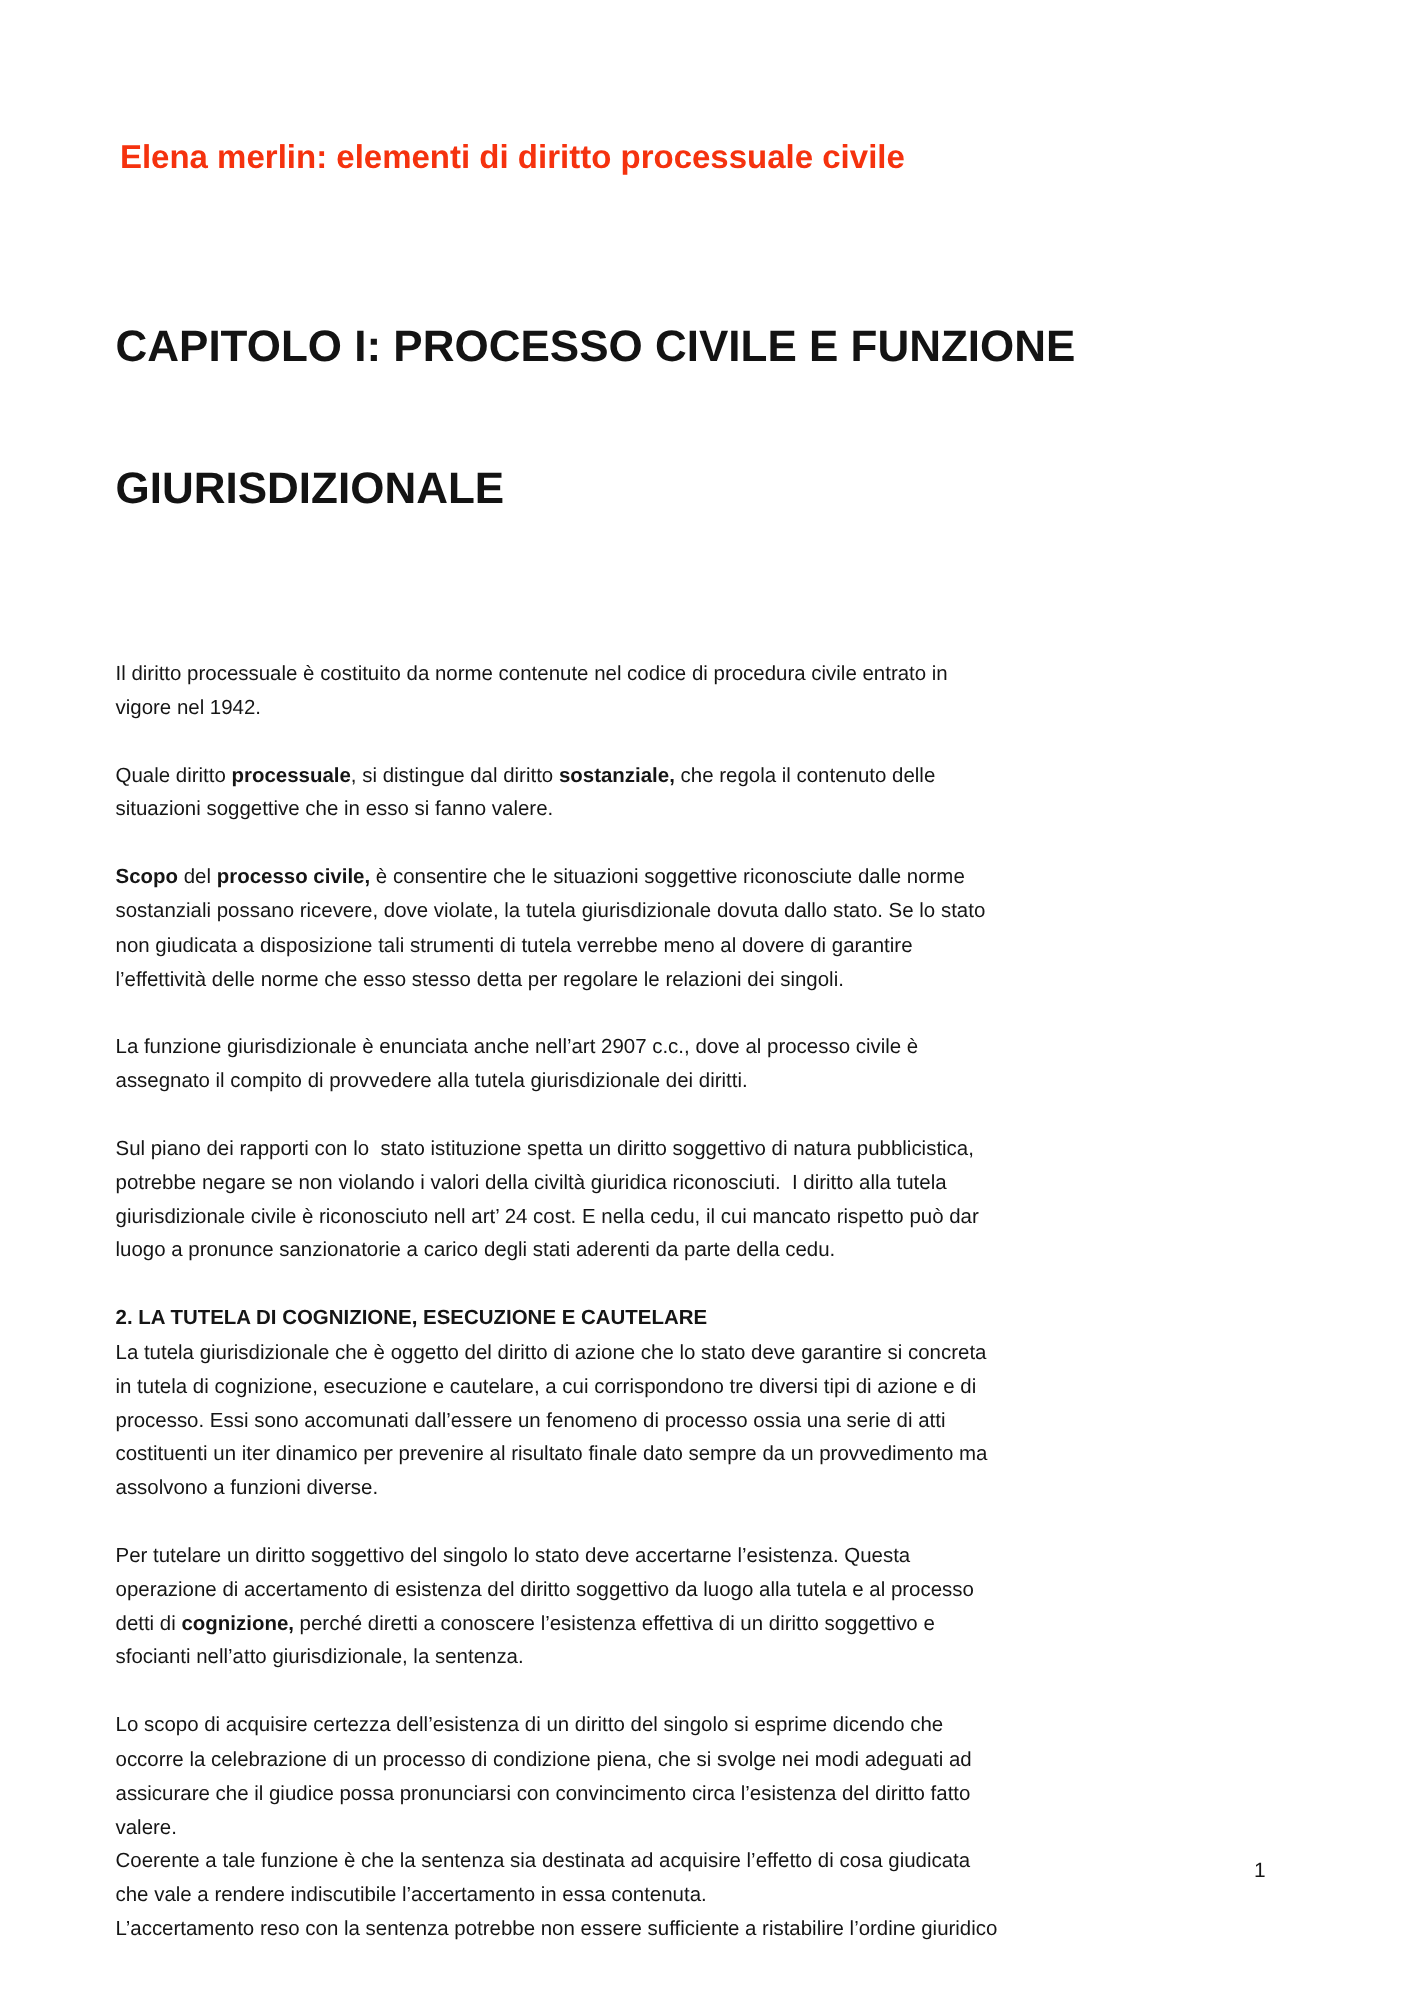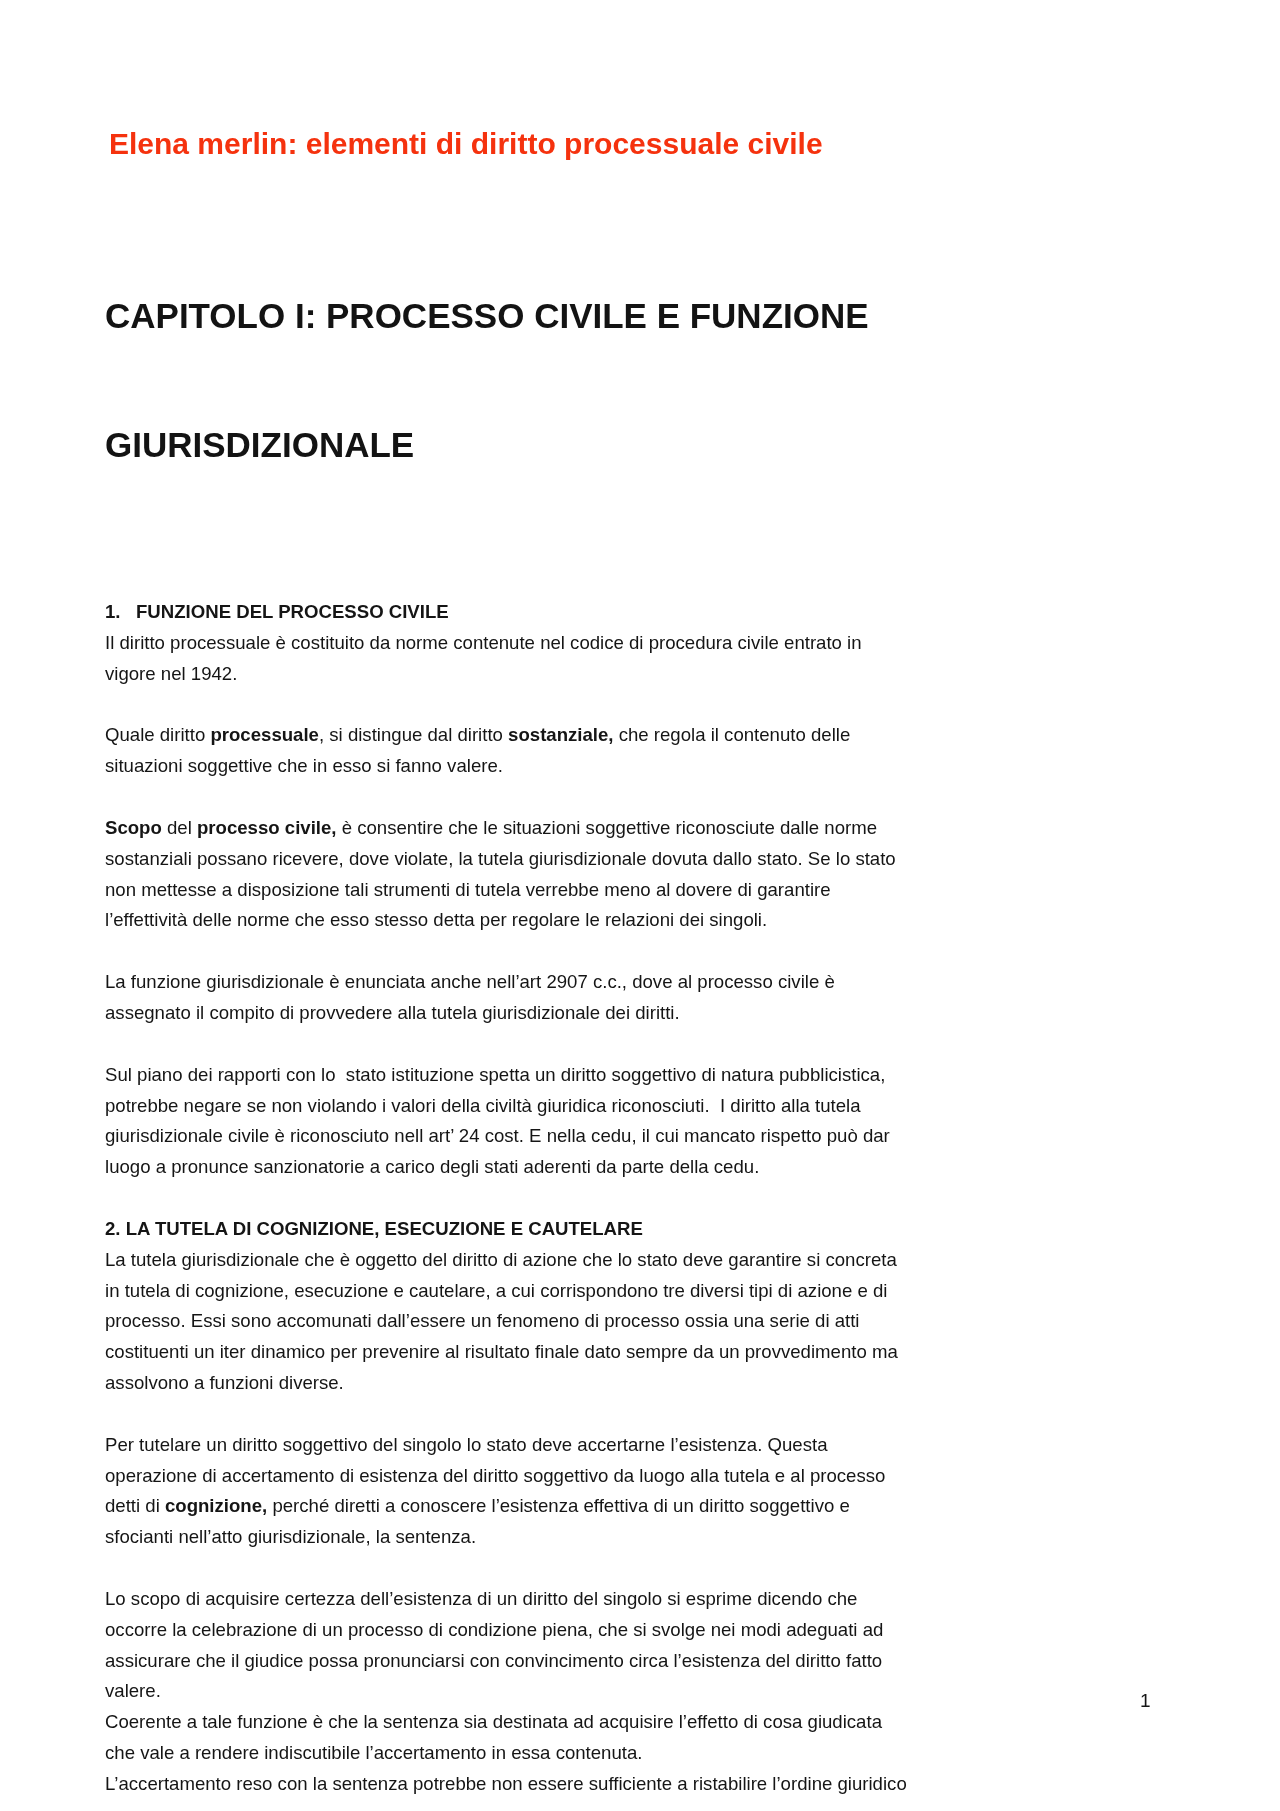--- a/index.html
+++ b/index.html
@@ -21,21 +21,21 @@
   .doc-title {
     margin: 4px;
     padding-top: 122px;
     font-size: 30px;
     font-weight: bold;
     line-height: 36px;
     white-space: pre-wrap;
   }
   .chapter-heading {
     margin-top: 46px;
-    font-size: 35px;
+    font-size: 40px;
     font-weight: bold;
     line-height: 43px;
     color: #131313;
     white-space: pre-wrap;
   }
   .doc-body {
     margin-top: 45px;
     font-size: 18.6px;
   }
   .block { margin: 0 0 31px 0; }
@@ -62,32 +62,31 @@
 <div class="sheet">
   <h1 class="doc-title" style="color: rgb(245, 50, 14);">Elena merlin: elementi di diritto processuale civile</h1>
 
   <div class="chapter-heading">
     <div>CAPITOLO I: PROCESSO CIVILE E FUNZIONE</div>
     <div>GIURISDIZIONALE</div>
   </div>
 
   <div class="doc-body">
       <div class="block">
-        <div class="line"><span class="b">1.   FUNZIONE DEL PROCESSO CIVILE</span></div>
         <div class="line"><span>Il diritto processuale è costituito da norme contenute nel codice di procedura civile entrato in</span></div>
         <div class="line"><span>vigore nel 1942.</span></div>
       </div>
       <div class="block">
         <div class="line"><span>Quale diritto </span><span class="b">processuale</span><span>, si distingue dal diritto </span><span class="b">sostanziale,</span><span> che regola il contenuto delle</span></div>
         <div class="line"><span>situazioni soggettive che in esso si fanno valere.</span></div>
       </div>
       <div class="block">
         <div class="line"><span class="b">Scopo</span><span> del </span><span class="b">processo civile,</span><span> è consentire che le situazioni soggettive riconosciute dalle norme</span></div>
         <div class="line"><span>sostanziali possano ricevere, dove violate, la tutela giurisdizionale dovuta dallo stato. Se lo stato</span></div>
-        <div class="line"><span>non mettesse a disposizione tali strumenti di tutela verrebbe meno al dovere di garantire</span></div>
+        <div class="line"><span>non giudicata a disposizione tali strumenti di tutela verrebbe meno al dovere di garantire</span></div>
         <div class="line"><span>l’effettività delle norme che esso stesso detta per regolare le relazioni dei singoli.</span></div>
       </div>
       <div class="block">
         <div class="line"><span>La funzione giurisdizionale è enunciata anche nell’art 2907 c.c., dove al processo civile è</span></div>
         <div class="line"><span>assegnato il compito di provvedere alla tutela giurisdizionale dei diritti.</span></div>
       </div>
       <div class="block">
         <div class="line"><span>Sul piano dei rapporti con lo  stato istituzione spetta un diritto soggettivo di natura pubblicistica,</span></div>
         <div class="line"><span>potrebbe negare se non violando i valori della civiltà giuridica riconosciuti.  I diritto alla tutela</span></div>
         <div class="line"><span>giurisdizionale civile è riconosciuto nell art’ 24 cost. E nella cedu, il cui mancato rispetto può dar</span></div>

